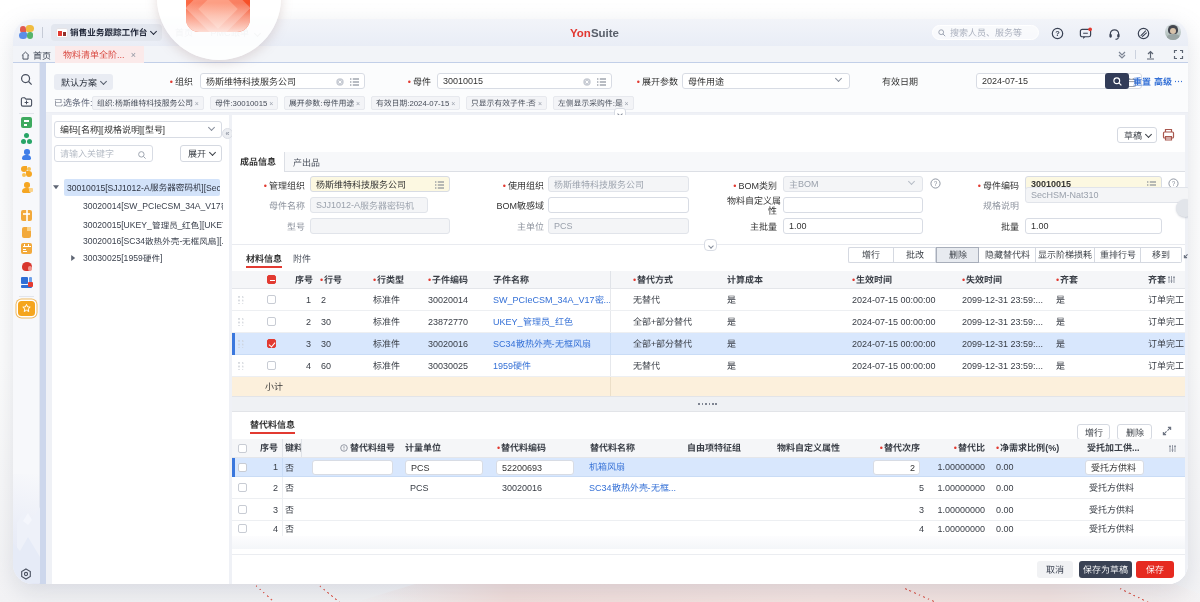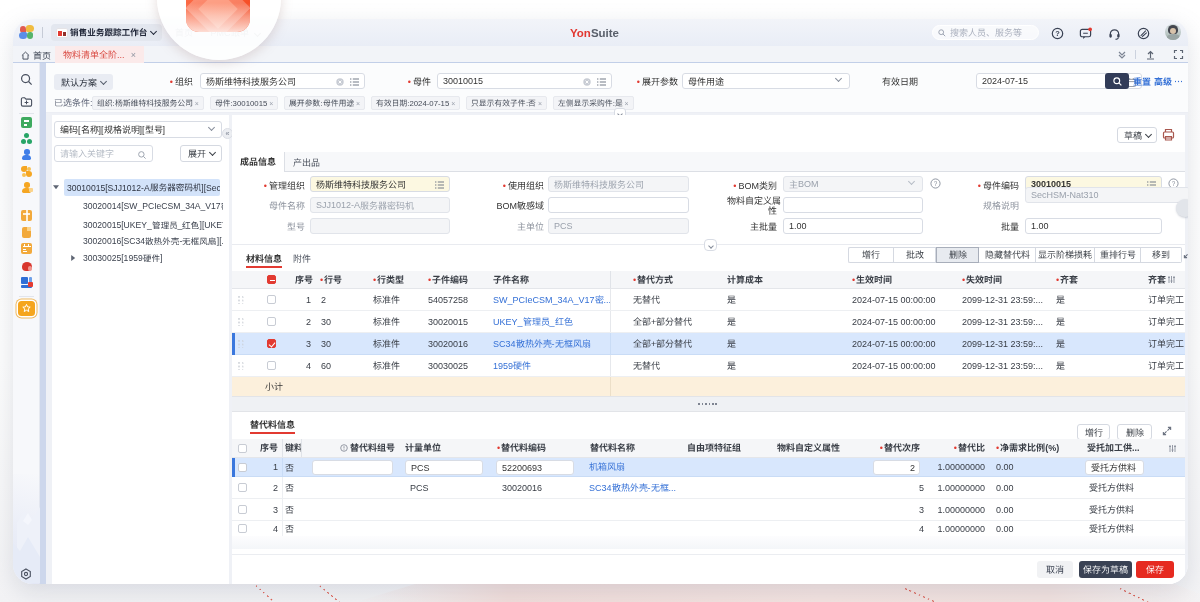--- a/index.html
+++ b/index.html
@@ -804,21 +804,21 @@
 <svg class="abs" style="left:936px;top:63px" width="11" height="11" viewBox="0 0 12 12">
         <circle cx="6" cy="6" r="5" fill="none" stroke="#878e9b" stroke-width="1"></circle>
         <text x="6" y="8.6" text-anchor="middle" font-size="7" fill="#878e9b" font-family="Liberation Sans">?</text>
       </svg>
 <div class="lbl grey" style="left:3px;top:86px;width:70px"><svg class="zh" style="width:4.00em" viewBox="0 -88 400 100">
           <use href="#r6bcd"></use>
           <use href="#r4ef6" x="100"></use>
           <use href="#r540d" x="200"></use>
           <use href="#r79f0" x="300"></use>
         </svg></div>
-<div class="inp dis" style="left:78px;top:82px;width:140px;height:16px">SJJ1012-A<svg class="zh" style="width:6.00em" viewBox="0 -88 600 100">
+<div class="inp dis" style="left:78px;top:82px;width:118px;height:16px">SJJ1012-A<svg class="zh" style="width:6.00em" viewBox="0 -88 600 100">
           <use href="#r670d"></use>
           <use href="#r52a1" x="100"></use>
           <use href="#r5668" x="200"></use>
           <use href="#r5bc6" x="300"></use>
           <use href="#r7801" x="400"></use>
           <use href="#r673a" x="500"></use>
         </svg></div>
 <div class="lbl" style="left:242px;top:86px;width:70px">BOM<svg class="zh" style="width:3.00em" viewBox="0 -88 300 100">
           <use href="#r654f"></use>
           <use href="#r611f" x="100"></use>
@@ -1043,21 +1043,21 @@
         </span>
 <span class="mc" style="width:21px;justify-content:flex-end;padding-right:4px">1</span>
 <span class="mc" style="width:53px;padding-left:6px">2</span>
 <span class="mc" style="width:55px;padding-left:5px">
           <svg class="zh" style="width:3.00em" viewBox="0 -88 300 100">
             <use href="#r6807"></use>
             <use href="#r51c6" x="100"></use>
             <use href="#r4ef6" x="200"></use>
           </svg>
         </span>
-<span class="mc" style="width:65px;padding-left:5px">54057258</span>
+<span class="mc" style="width:65px;padding-left:5px">30020014</span>
 <span class="mc" style="width:122px;padding-left:5px">
           <span class="link">SW_PCIeCSM_34A_V17<svg class="zh" style="width:1.00em" viewBox="0 -88 100 100">
               <use href="#r5bc6"></use>
             </svg>...</span>
         </span>
 <span class="mc" style="width:108px;padding-left:22px;border-left:1px solid #e6e8ec">
           <svg class="zh" style="width:3.00em" viewBox="0 -88 300 100">
             <use href="#r65e0"></use>
             <use href="#r66ff" x="100"></use>
             <use href="#r4ee3" x="200"></use>
@@ -1093,21 +1093,21 @@
         </span>
 <span class="mc" style="width:21px;justify-content:flex-end;padding-right:4px">2</span>
 <span class="mc" style="width:53px;padding-left:6px">30</span>
 <span class="mc" style="width:55px;padding-left:5px">
           <svg class="zh" style="width:3.00em" viewBox="0 -88 300 100">
             <use href="#r6807"></use>
             <use href="#r51c6" x="100"></use>
             <use href="#r4ef6" x="200"></use>
           </svg>
         </span>
-<span class="mc" style="width:65px;padding-left:5px">30020015</span>
+<span class="mc" style="width:65px;padding-left:5px">23872770</span>
 <span class="mc" style="width:122px;padding-left:5px">
           <span class="link">UKEY_<svg class="zh" style="width:3.00em" viewBox="0 -88 300 100">
               <use href="#r7ba1"></use>
               <use href="#r7406" x="100"></use>
               <use href="#r5458" x="200"></use>
             </svg>_<svg class="zh" style="width:2.00em" viewBox="0 -88 200 100">
               <use href="#r7ea2"></use>
               <use href="#r8272" x="100"></use>
             </svg></span>
         </span>

